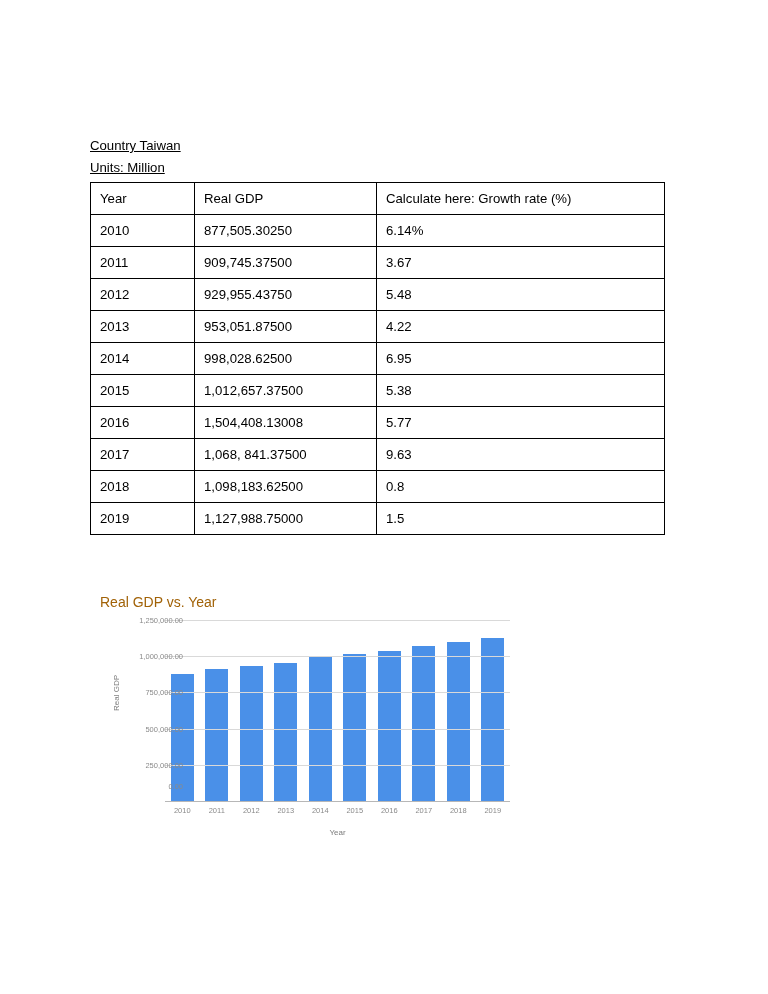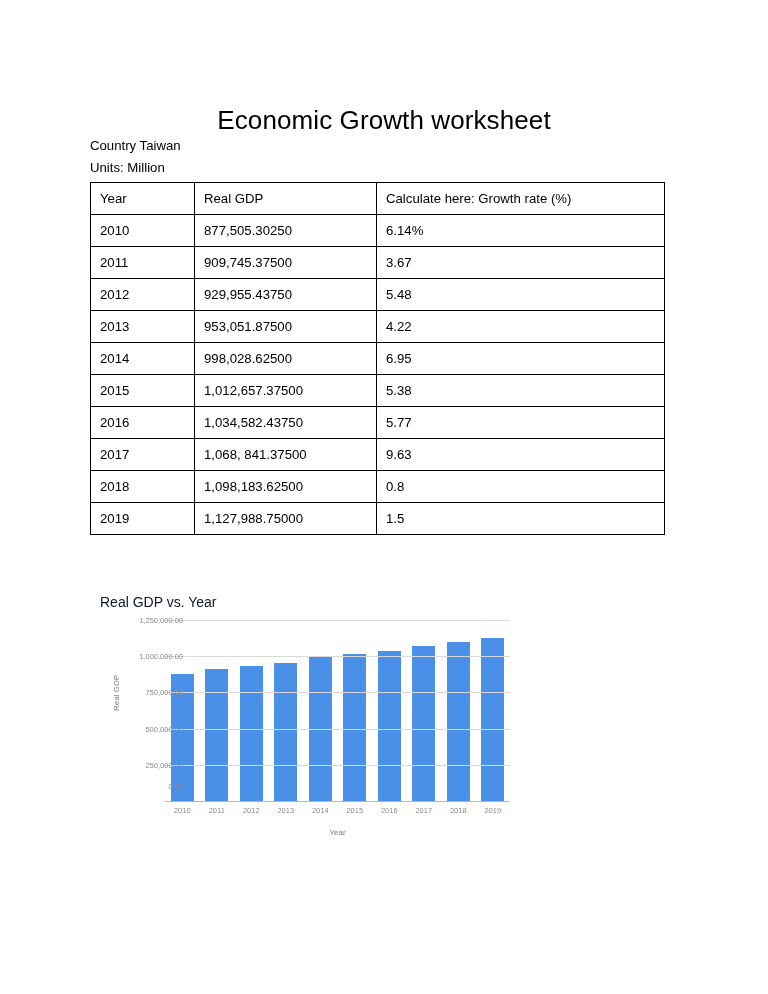--- a/index.html
+++ b/index.html
@@ -29,20 +29,21 @@
     width: 768px;
     text-align: center;
     font-size: 26px;
     font-weight: normal;
     letter-spacing: 0.1px;
   }
   .meta-line {
     position: absolute;
     left: 90px;
     font-size: 13.2px;
+    text-decoration: underline;
   }
   .meta-country { top: 138px; }
   .meta-units { top: 160px; }
 
   table.gdp-table {
     position: absolute;
     left: 90px;
     top: 182px;
     width: 574px;
     border-collapse: collapse;
@@ -66,21 +67,21 @@
     left: 90px;
     top: 580px;
     width: 445px;
     height: 270px;
   }
   .chart-title {
     position: absolute;
     left: 10px;
     top: 14px;
     font-size: 14px;
-    color: #0f172a;
+    color: #a16207;
     font-weight: normal;
   }
   .plot-area {
     position: absolute;
     left: 75px;
     top: 40px;
     width: 345px;
     height: 182px;
   }
   .grid-line {
@@ -164,21 +165,20 @@
     width: 590px;
     font-size: 13.2px;
     line-height: 1.75;
   }
 </style>
 </head>
 <body>
 
 <div class="page">
 
-  <h1 class="doc-title">Economic Growth worksheet</h1>
 
   <div class="meta-line meta-country">Country Taiwan</div>
   <div class="meta-line meta-units">Units: Million</div>
 
   <table class="gdp-table">
     <colgroup>
       <col class="col-year">
         <col class="col-gdp">
         <col class="col-rate">
     </colgroup>
@@ -213,21 +213,21 @@
           <td>998,028.62500</td>
           <td>6.95</td>
         </tr>
         <tr>
           <td>2015</td>
           <td>1,012,657.37500</td>
           <td>5.38</td>
         </tr>
         <tr>
           <td>2016</td>
-          <td>1,034,582.43750</td>
+          <td>1,504,408.13008</td>
           <td>5.77</td>
         </tr>
         <tr>
           <td>2017</td>
           <td>1,068, 841.37500</td>
           <td>9.63</td>
         </tr>
         <tr>
           <td>2018</td>
           <td>1,098,183.62500</td>

